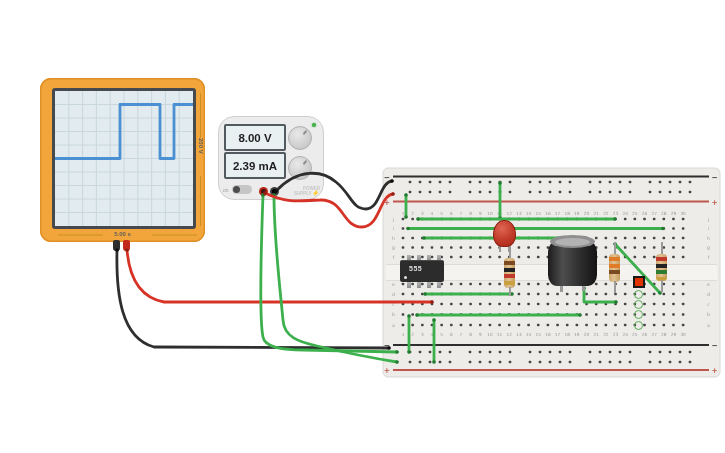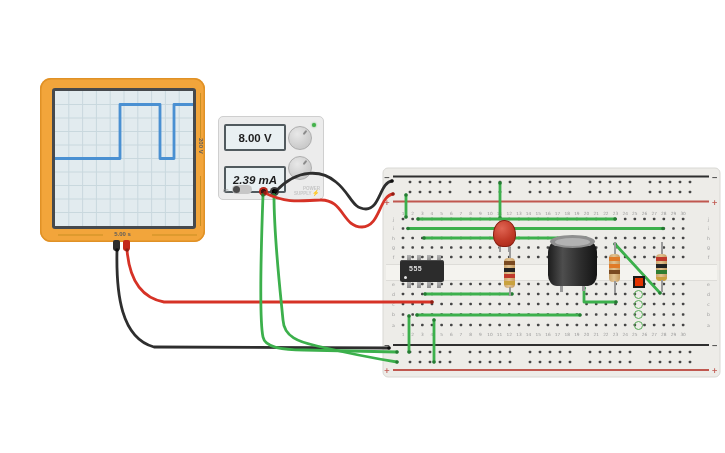--- a/index.html
+++ b/index.html
@@ -17,26 +17,26 @@
   .scope-screen{position:absolute;left:3px;top:3px;width:138px;height:135px;background:#e2ebef;}
   .scope-time{position:absolute;left:52px;top:153px;width:61px;text-align:center;font-size:6px;
               font-weight:bold;color:#5c5c5c;}
   .scope-volt{position:absolute;right:1px;top:60px;writing-mode:vertical-rl;font-size:6px;
               font-weight:bold;color:#5c5c5c;}
   .probe{position:absolute;width:7px;height:11px;border-radius:2px 2px 3px 3px;z-index:2;}
   .probe-black{left:113px;top:240px;background:#2d2d2d;}
   .probe-red{left:123px;top:240px;background:#c3271a;}
 
   
-  .psu{left:218px;top:116px;width:104px;height:82px;background:#ececec;border:1px solid #cfcfcf;border-radius:5px;}
+  .psu{left:218px;top:116px;width:104px;height:82px;background:#ececec;border:1px solid #cfcfcf;border-radius:16px;}
   .psu-display{position:absolute;left:5px;width:58px;height:23px;background:#e9f0f2;border:2px solid #515a5e;
                border-radius:2px;font-weight:bold;font-size:11.5px;color:#1e1e1e;
                display:flex;align-items:center;justify-content:center;}
   .psu-display-v{top:7px;}
-  .psu-display-a{top:49px;font-style:italic;}
+  .psu-display-a{top:35px;}
   .psu-knob{position:absolute;left:69px;width:22px;height:22px;border-radius:50%;
             background:radial-gradient(circle at 38% 32%,#e8e8e8,#cdcdcd 65%,#c0c0c0);border:1px solid #aeaeae;}
   .psu-knob-1{top:9px;}
   .psu-knob-2{top:39px;}
   .psu-knob::after{content:"";position:absolute;left:15px;top:3px;width:2px;height:5px;background:#8b8b8b;
                    border-radius:1px;transform:rotate(38deg);}
   .psu-led{position:absolute;left:93px;top:6px;width:4px;height:4px;border-radius:50%;background:#43b24a;
            box-shadow:0 0 2px #43b24a;}
   .psu-on{position:absolute;left:4px;top:70px;font-size:5px;color:#9b9b9b;}
   .psu-toggle{position:absolute;left:13px;top:68px;width:20px;height:9px;border-radius:5px;background:#c6c6c6;}

